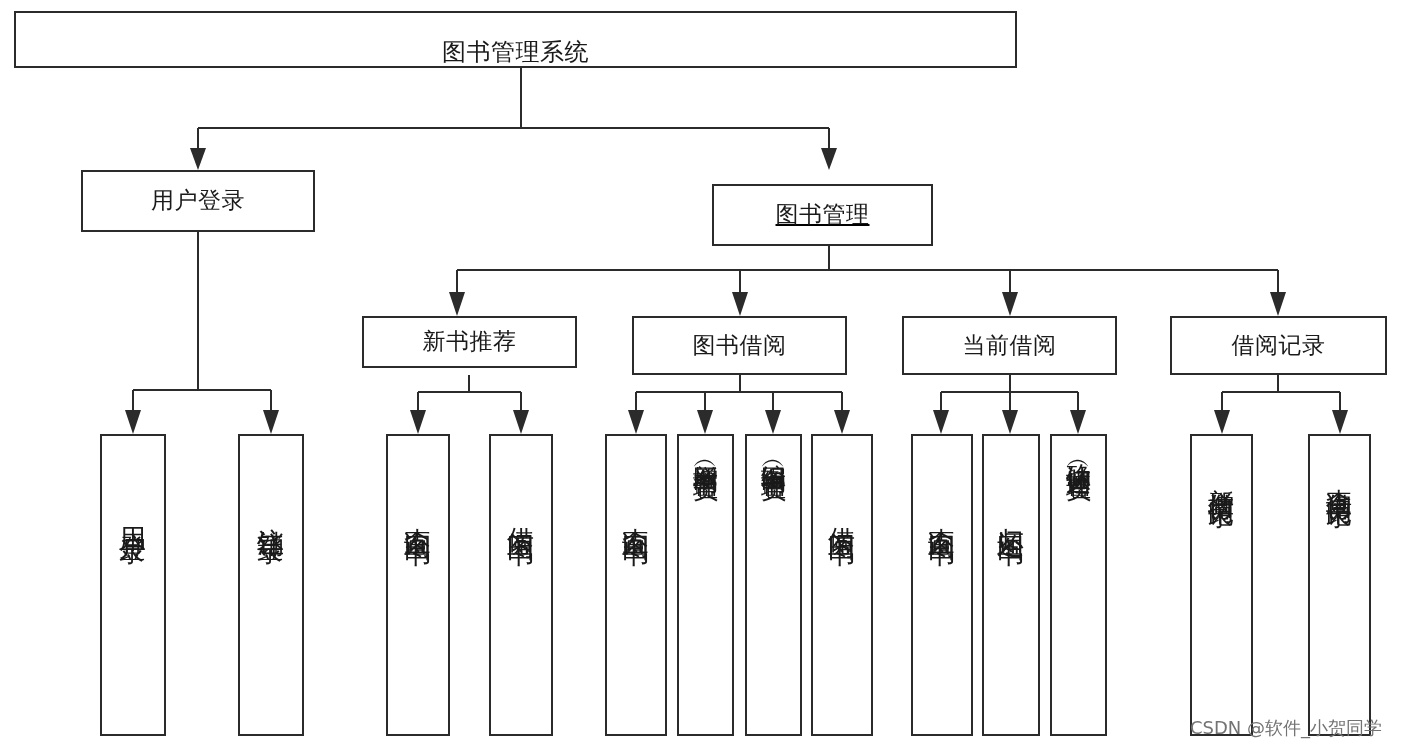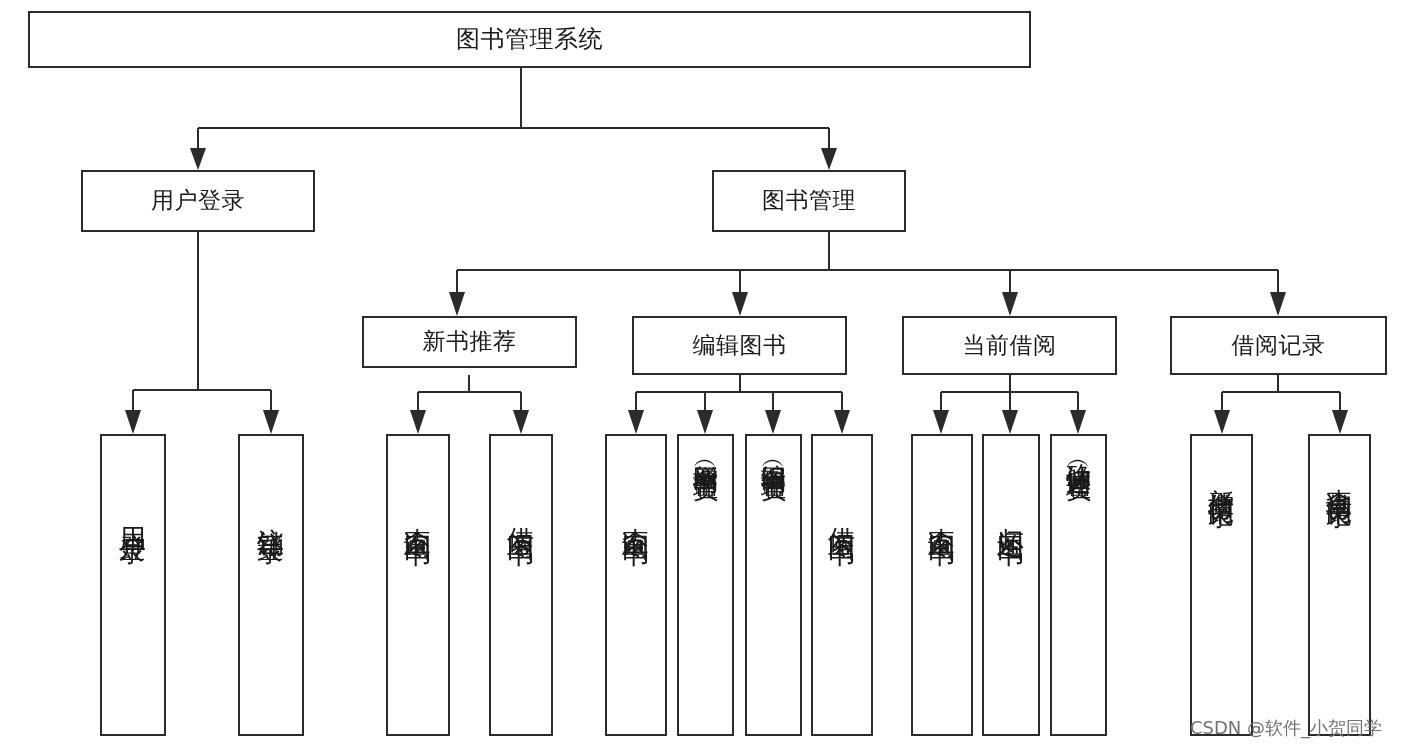--- a/index.html
+++ b/index.html
@@ -151,36 +151,36 @@
 
       <polygon points="933,410 949,410 941,434"></polygon>
       <polygon points="1002,410 1018,410 1010,434"></polygon>
       <polygon points="1070,410 1086,410 1078,434"></polygon>
 
       <polygon points="1214,410 1230,410 1222,434"></polygon>
       <polygon points="1332,410 1348,410 1340,434"></polygon>
     </g>
   </svg>
 
-  <div class="node root" style="left:28px; top:11px; width:1003px; height:57px;">
+  <div class="node root" style="left:14px; top:11px; width:1003px; height:57px;align-items:flex-end;">
     <span class="label">图书管理系统</span>
   </div>
 
   <div class="node horiz" style="left:81px; top:170px; width:234px; height:62px;">
     <span class="label">用户登录</span>
   </div>
-  <div class="node horiz" style="left:712px; top:170px; width:194px; height:62px;">
+  <div class="node horiz" style="left:712px; top:184px; width:221px; height:62px;text-decoration:underline;">
     <span class="label">图书管理</span>
   </div>
 
   <div class="node horiz" style="left:362px; top:316px; width:215px; height:52px;">
     <span class="label">新书推荐</span>
   </div>
   <div class="node horiz" style="left:632px; top:316px; width:215px; height:59px;">
-    <span class="label">编辑图书</span>
+    <span class="label">图书借阅</span>
   </div>
   <div class="node horiz" style="left:1170px; top:316px; width:217px; height:59px;">
     <span class="label">借阅记录</span>
   </div>
   <div class="node horiz" style="left:902px; top:316px; width:215px; height:59px;">
     <span class="label">当前借阅</span>
   </div>
 
   <div class="node leaf" style="left:100px; top:434px; width:66px; height:302px;">
     <span class="label" style="margin-top:70px;">用户登录</span>

